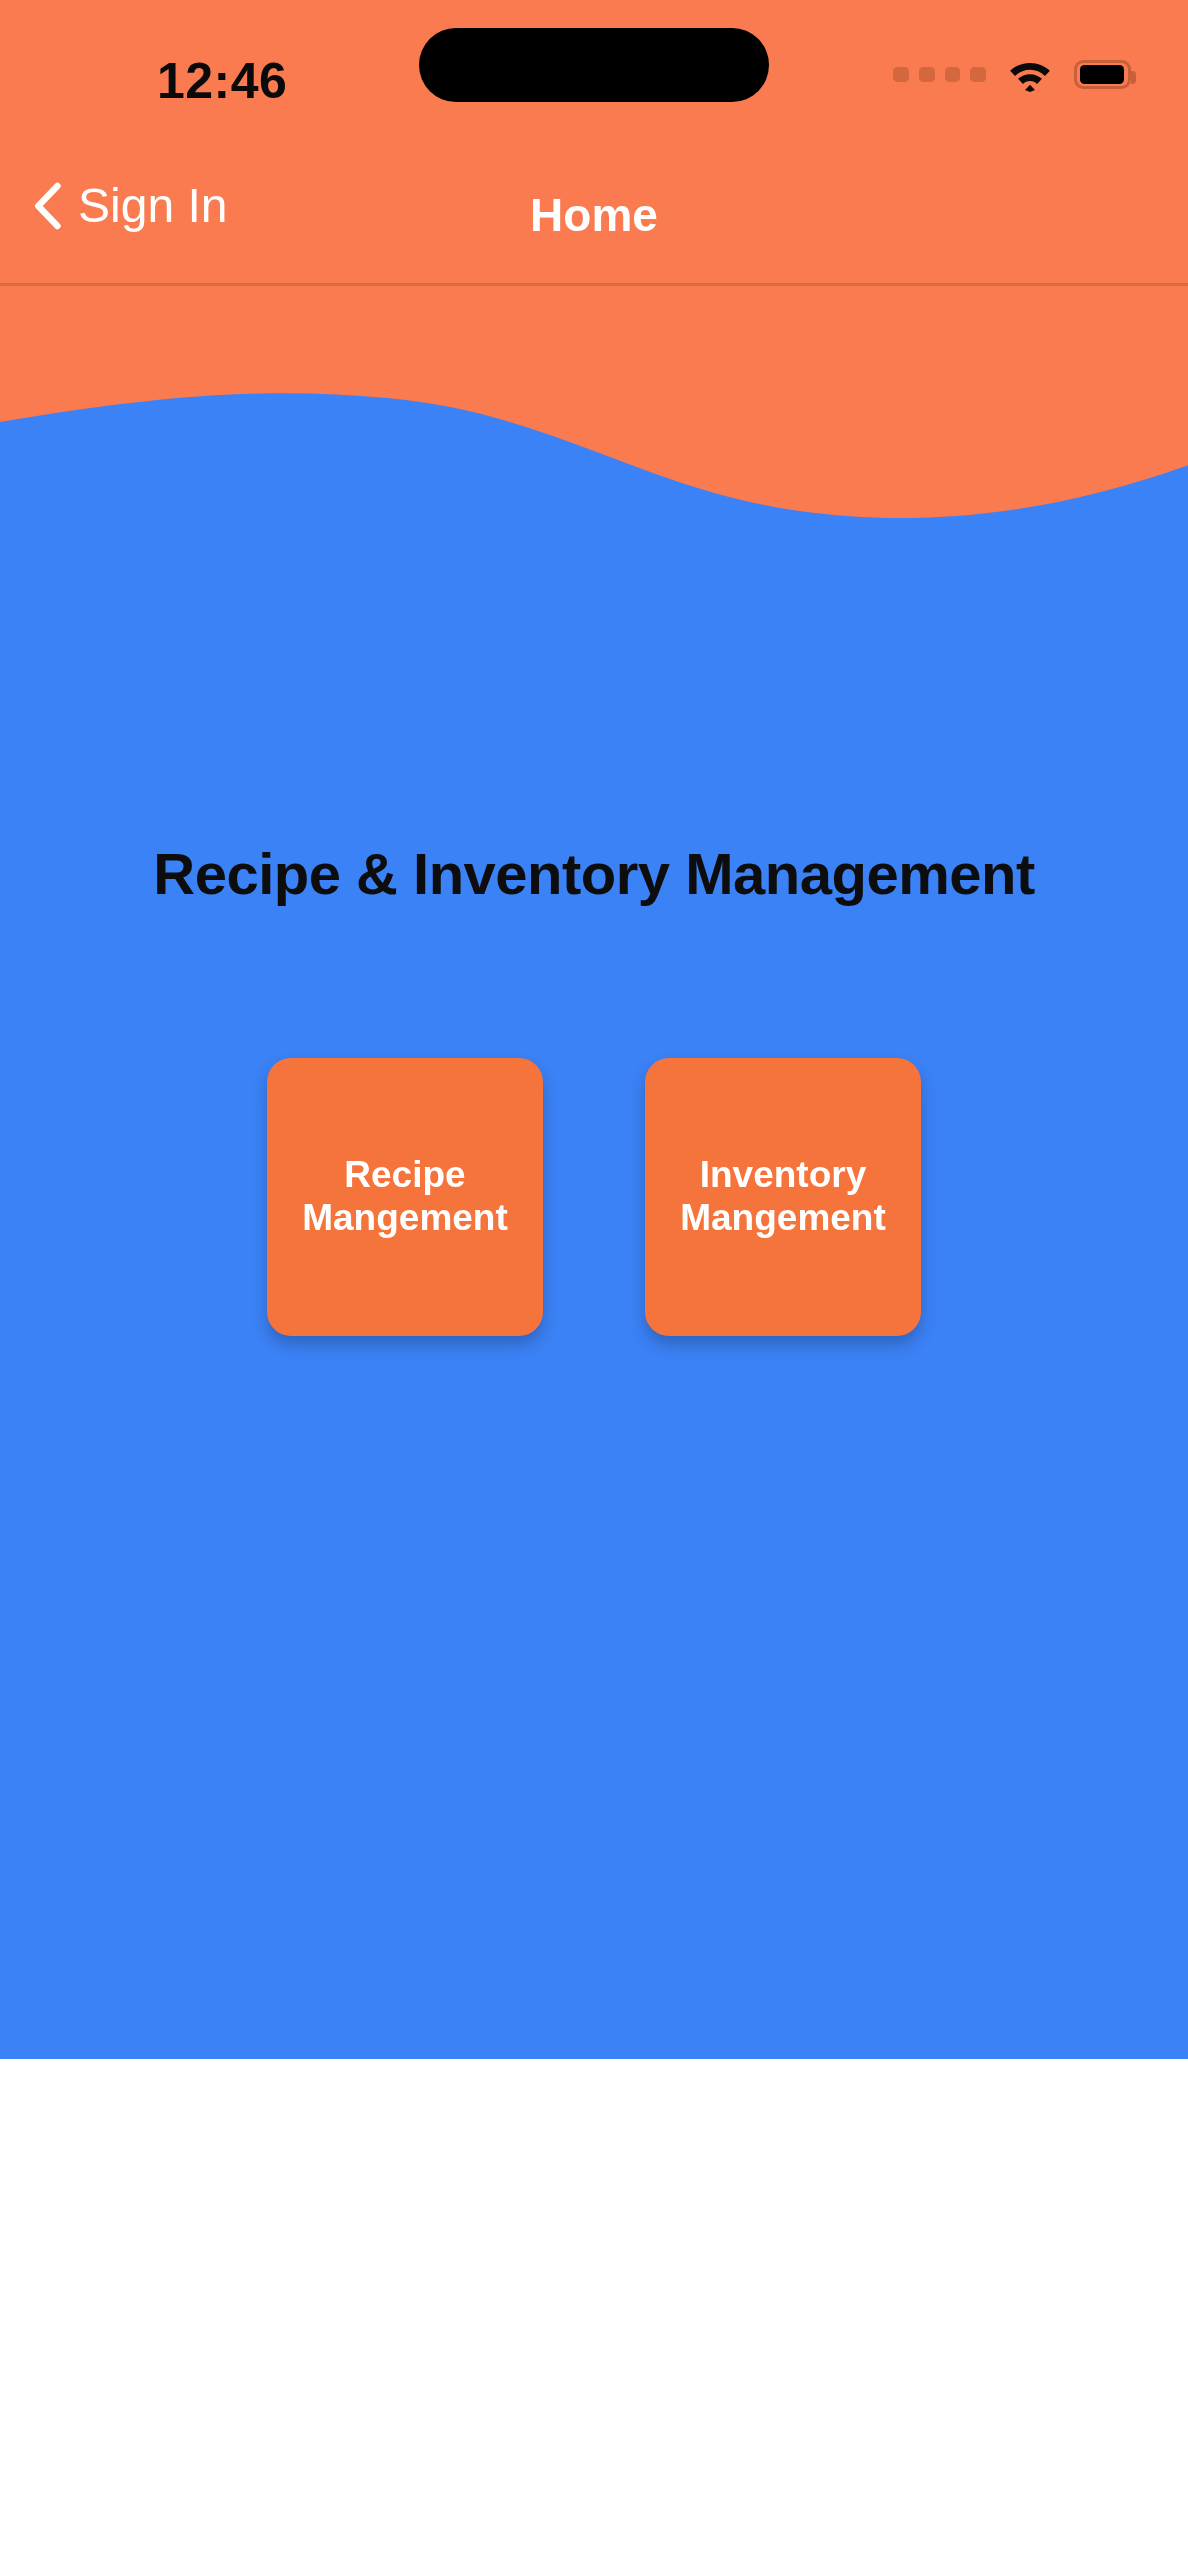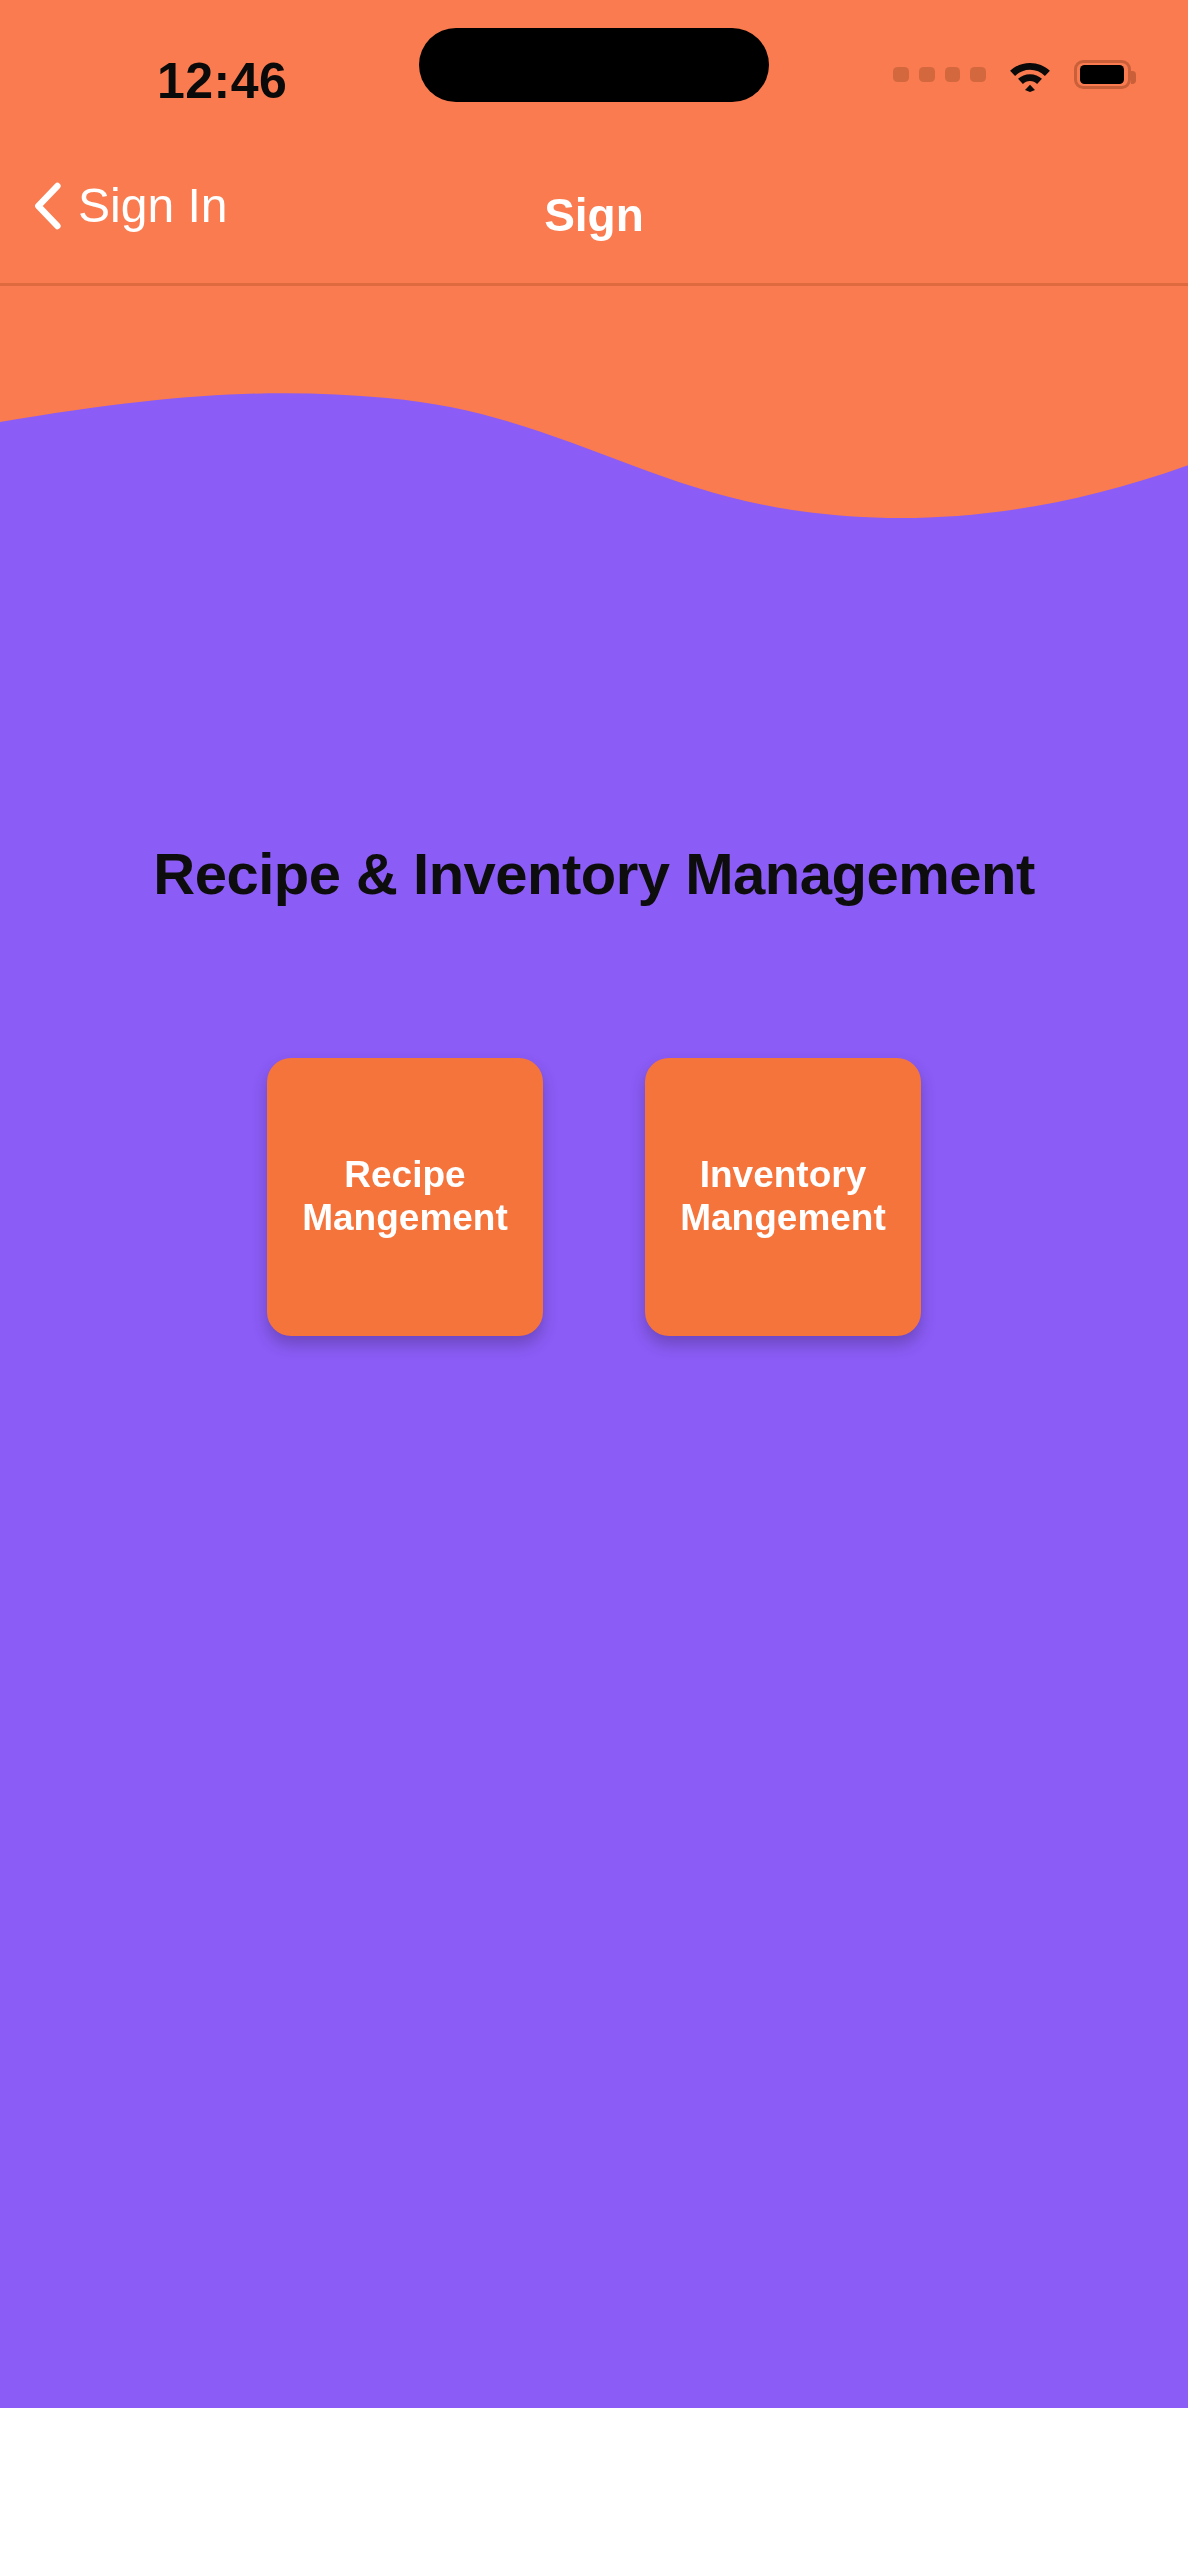--- a/index.html
+++ b/index.html
@@ -4,22 +4,22 @@
 <style>
   * { margin:0; padding:0; box-sizing:border-box; }
   html, body {
     width:1188px; height:2576px;
     background:#ffffff;
     font-family:"Liberation Sans", sans-serif;
     overflow:hidden;
   }
   #phone {
     position:relative;
-    width:1188px; height:2408px;
-    background:#8b5cf6;
+    width:1188px; height:2059px;
+    background:#3b82f6;
     overflow:hidden;
   }
 
   
   .header-block {
     position:absolute; left:0; top:0;
     width:1188px; height:286px;
     background:#F97B4F;
     z-index:3;
   }
@@ -201,21 +201,21 @@
 
   <div class="nav-bar">
     <div class="nav-back">
       <span>
         <svg class="chev-back" viewBox="0 0 34 54" xmlns="http://www.w3.org/2000/svg">
           <polyline points="29,5 8,27 29,49" fill="none" stroke="#ffffff" stroke-width="7" stroke-linecap="round" stroke-linejoin="round"></polyline>
         </svg>
       </span>
       <span class="nav-back-label">Sign In</span>
     </div>
-    <div class="nav-title">Sign</div>
+    <div class="nav-title">Home</div>
   </div>
 
   <div class="wave-wrap">
     <svg viewBox="0 0 1290 300" preserveAspectRatio="none" xmlns="http://www.w3.org/2000/svg">
       <path d="M0 0 H1290 V197 C1120 258 980 262 870 247 C700 224 600 140 420 124 C300 113 190 118 0 150 Z" fill="#F97B4F"></path>
     </svg>
   </div>
 
   <div class="page-title">Recipe &amp; Inventory Management</div>
 

